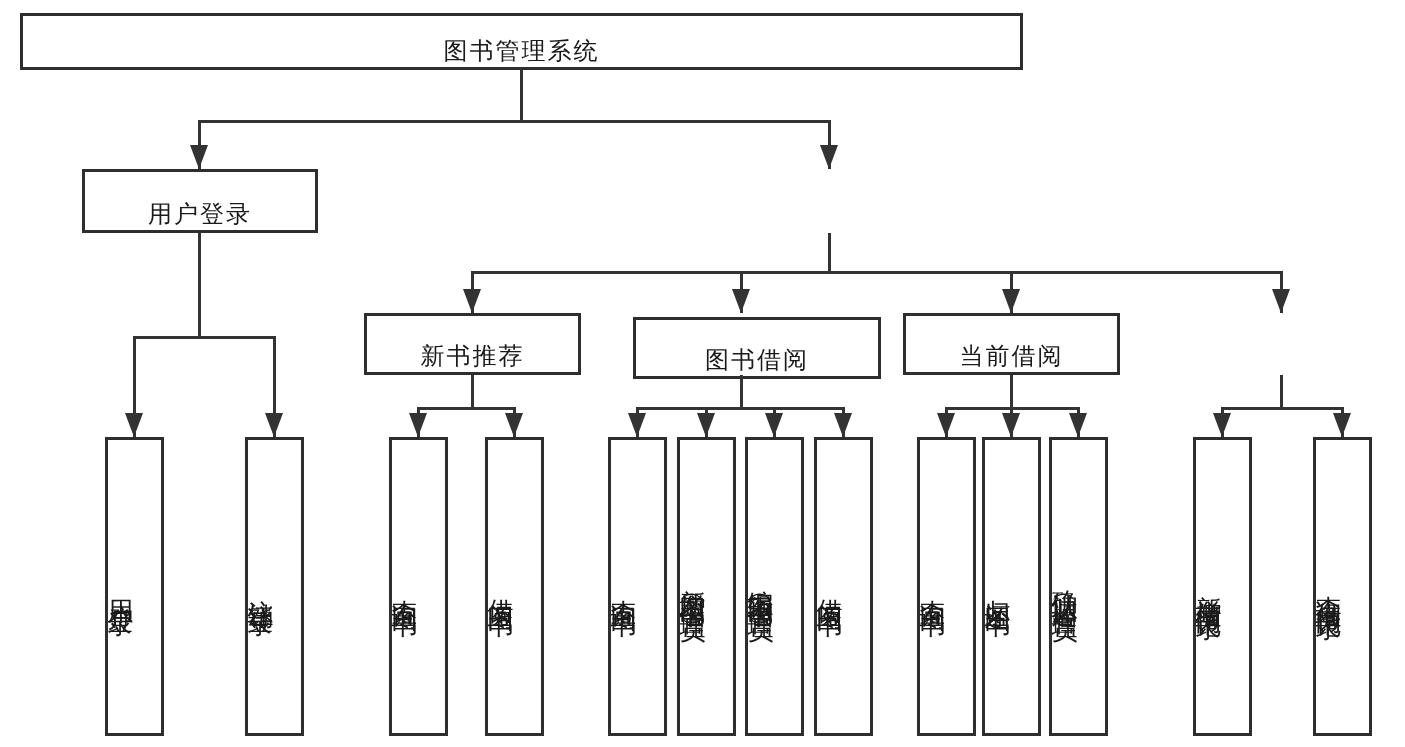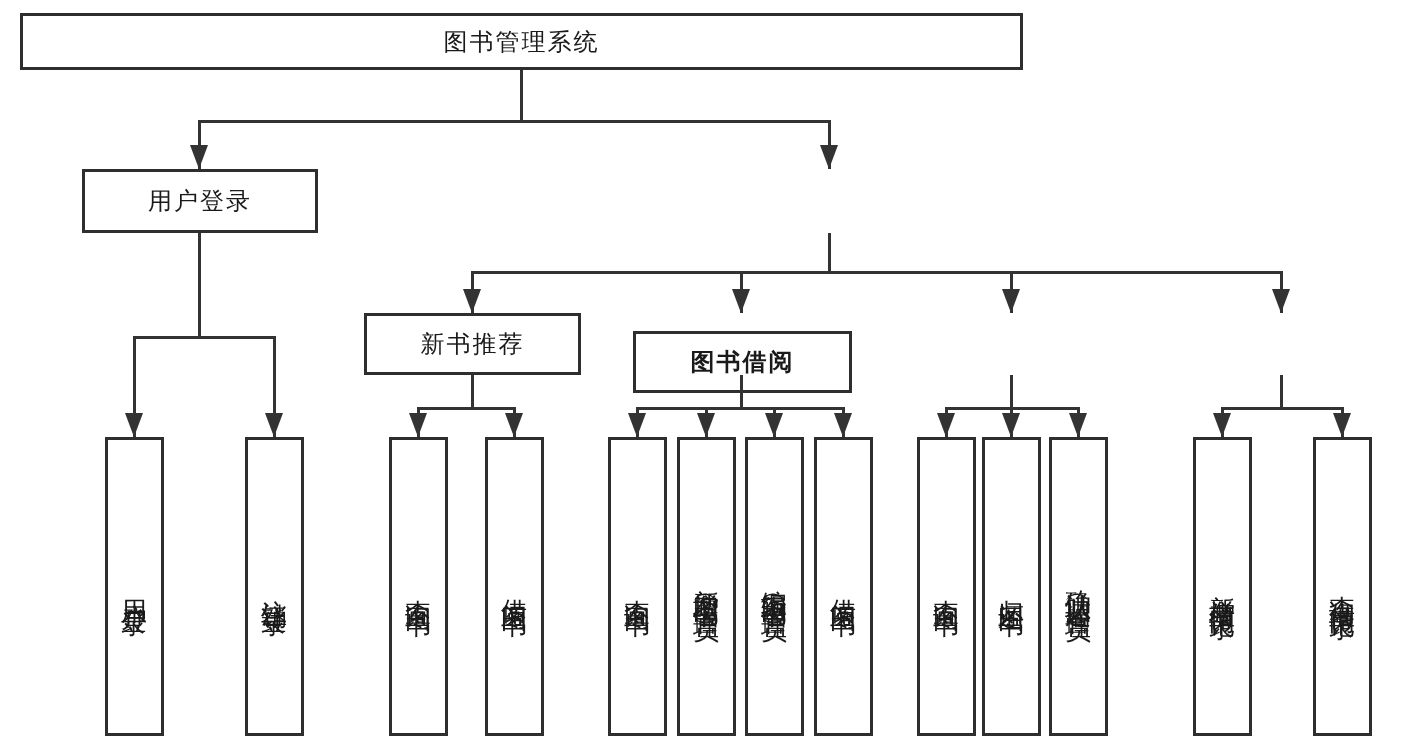--- a/index.html
+++ b/index.html
@@ -10,21 +10,21 @@
     height: 747px;
     background: #ffffff;
     overflow: hidden;
   }
   .box {
     position: absolute;
     box-sizing: border-box;
     border: 3px solid #2e2e2e;
     background: #ffffff;
     display: flex;
-    align-items: center;
+    align-items: flex-end;
     justify-content: center;
     color: #1a1a1a;
   }
   .hbox {
     font-size: 24px;
     letter-spacing: 2px;
     white-space: nowrap;
   }
   .vbox {
     writing-mode: vertical-rl;
@@ -92,22 +92,25 @@
   <div class="vline" style="left:740px; top:271px; height:42px;"></div>
   <div class="arrow" style="left:732px; top:289px;"></div>
   <div class="vline" style="left:1010px; top:271px; height:42px;"></div>
   <div class="arrow" style="left:1002px; top:289px;"></div>
   <div class="vline" style="left:1280px; top:271px; height:42px;"></div>
   <div class="arrow" style="left:1272px; top:289px;"></div>
 
   <div class="box hbox" style="left:364px; top:313px; width:217px; height:62px;">
     <span>新书推荐</span>
   </div>
-  <div class="box hbox" style="left:633px; top:331px; width:219px; height:62px;font-weight:bold;">
+  <div class="box hbox" style="left:633px; top:317px; width:248px; height:62px;">
     <span>图书借阅</span>
+  </div>
+  <div class="box hbox" style="left:903px; top:313px; width:217px; height:62px;">
+    <span>当前借阅</span>
   </div>
 
   <div class="vline" style="left:471px; top:375px; height:32px;"></div>
   <div class="hline" style="left:417px; top:407px; width:99px;"></div>
   <div class="vline" style="left:417px; top:407px; height:30px;"></div>
   <div class="arrow" style="left:409px; top:413px;"></div>
   <div class="vline" style="left:513px; top:407px; height:30px;"></div>
   <div class="arrow" style="left:505px; top:413px;"></div>
 
   <div class="vline" style="left:740px; top:375px; height:32px;"></div>

